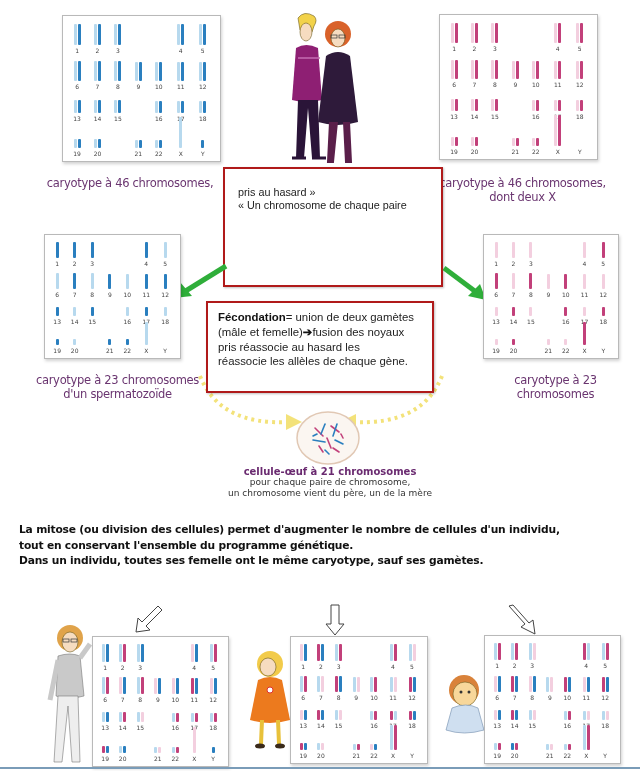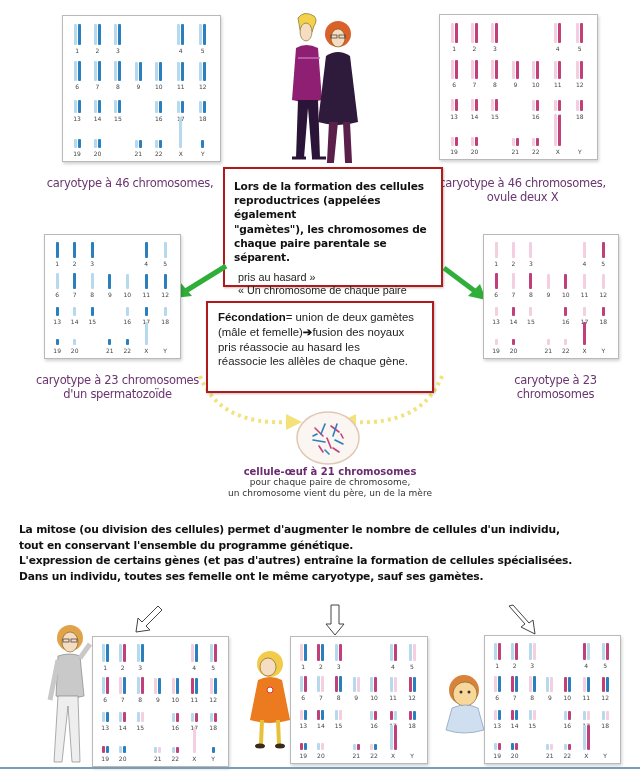--- a/index.html
+++ b/index.html
@@ -415,30 +415,24 @@
       </div>
       <div class="k-num">X</div>
     </div>
     <div class="k-slot" style="left: 130.73px; top: 109.44px; height: 30.24px;">
       <div class="k-pair"></div>
       <div class="k-num">Y</div>
     </div>
   </div>
 <div class="caption" style="left:430px;top:176px;width:185px;">
   <div>caryotype à 46 chromosomes,</div>
-  <div>ovule deux X</div>
+  <div>dont deux X</div>
 </div>
 
 <div class="redbox" style="left:223px;top:167px;width:220px;height:120px;padding:10px 8px 0 9px;">
-  <div class="box1-main">
-    <div>Lors de la formation des cellules</div>
-    <div>reproductrices (appelées également</div>
-    <div>"gamètes"), les chromosomes de</div>
-    <div>chaque paire parentale se séparent.</div>
-  </div>
   <div class="box1-quote" style="padding-left:4px;">
     <div>pris au hasard »</div>
     <div>« Un chromosome de chaque paire</div>
   </div>
 </div>
 
 <svg class="abs" style="left:170px;top:262px;" width="60" height="40" viewBox="0 0 60 40">
   <line x1="56" y1="4" x2="14" y2="30" stroke="#2fae3a" stroke-width="5"></line>
   <polygon points="4,36 10,20 22,34" fill="#2fae3a"></polygon>
 </svg>
@@ -779,21 +773,20 @@
 </svg>
 <div class="abs" style="left:180px;top:466px;width:300px;text-align:center;">
   <div class="egg-caption-title">cellule-œuf à 21 chromosomes</div>
   <div class="egg-caption-sub">pour chaque paire de chromosome,</div>
   <div class="egg-caption-sub">un chromosome vient du père, un de la mère</div>
 </div>
 
 <div class="summary">
   <div>La mitose (ou division des cellules) permet d'augmenter le nombre de cellules d'un individu,</div>
   <div>tout en conservant l'ensemble du programme génétique.</div>
-  <div>L'expression de certains gènes (et pas d'autres) entraîne la formation de cellules spécialisées.</div>
   <div>Dans un individu, toutes ses femelle ont le même caryotype, sauf ses gamètes.</div>
 </div>
 
 <svg class="abs" style="left:132px;top:604px;" width="30" height="30" viewBox="0 0 30 30">
   <path d="M26 2 L10 18 L6 14 L4 28 L18 26 L14 22 L30 6 Z" fill="#fff" stroke="#444" stroke-width="1"></path>
 </svg>
 <svg class="abs" style="left:325px;top:604px;" width="20" height="32" viewBox="0 0 20 32">
   <path d="M6 1 H14 V20 H19 L10 31 L1 20 H6 Z" fill="#fff" stroke="#444" stroke-width="1"></path>
 </svg>
 <svg class="abs" style="left:507px;top:604px;" width="30" height="32" viewBox="0 0 30 32">

